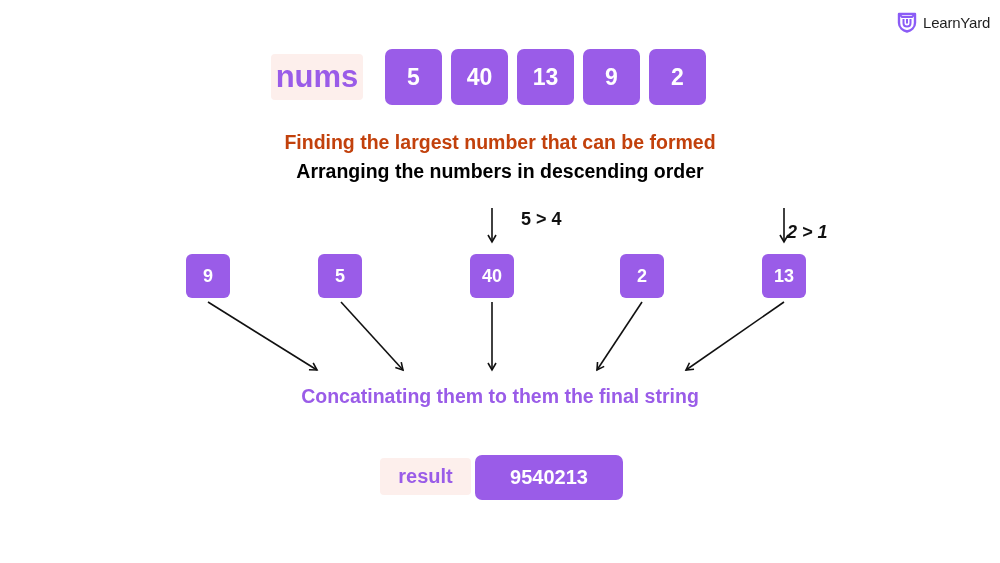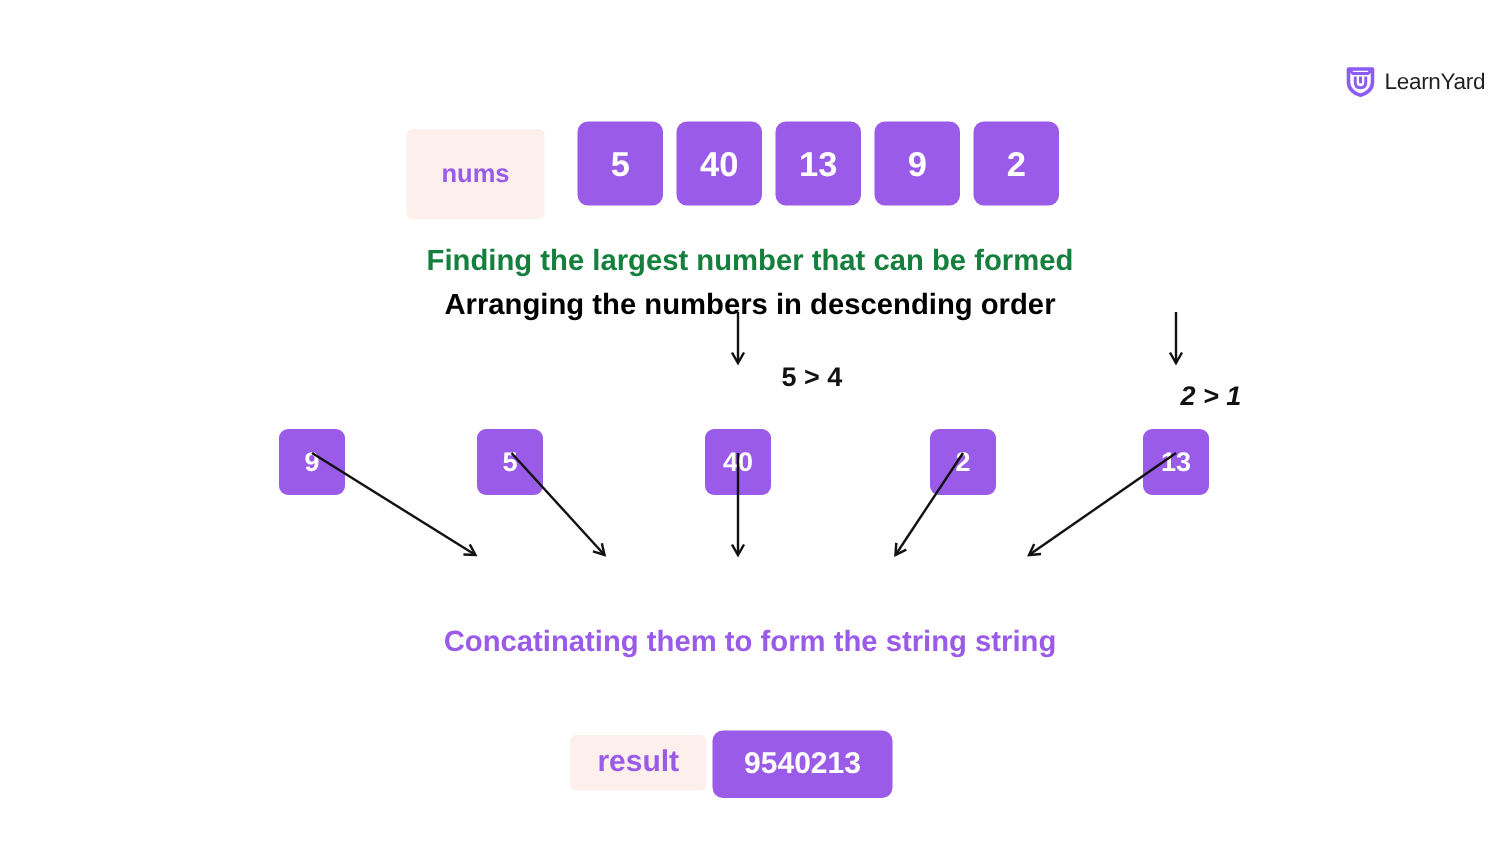--- a/index.html
+++ b/index.html
@@ -1,46 +1,46 @@
 <!DOCTYPE html>
 <html><head>
   <meta charset="utf-8">
   <style>
     html, body { margin: 0; padding: 0; }
     body {
       width: 1000px; height: 563px; background: #ffffff;
       position: relative; overflow: hidden;
       font-family: "DejaVu Sans", "Liberation Sans", sans-serif;
     }
-    .abs { position: absolute; margin-top: 32px; }
+    .abs { position: absolute; }
     .logo { left: 896px; top: 11px; display: flex; align-items: center; gap: 5px; }
     .logo-text { font-family: "Liberation Sans", sans-serif; font-size: 15px; color: #1f1f1f; letter-spacing: -0.2px; }
     .label-tag {
       background: #fdefec; color: #9a5ce8; font-weight: bold;
       display: flex; align-items: center; justify-content: center;
       border-radius: 4px; font-family: "Liberation Sans", sans-serif;
     }
     .box {
       background: #9a5ce8; color: #ffffff; font-weight: bold;
       display: flex; align-items: center; justify-content: center;
       border-radius: 7px; font-family: "Liberation Sans", sans-serif;
     }
-    .nums-label { left: 271px; top: 54px; width: 92px; height: 60px; font-size: 17px; }
+    .nums-label { left: 271px; top: 54px; width: 92px; height: 46px; font-size: 31px; }
     .top-box { top: 49px; width: 57px; height: 56px; font-size: 23px; }
     .heading {
       left: 0; width: 1000px; text-align: center; font-weight: bold;
       font-family: "Liberation Sans", sans-serif; font-size: 19.5px;
     }
-    .h-orange { top: 131px; color: #15803d; }
+    .h-orange { top: 131px; color: #c2410c; }
     .h-purple { top: 160px; color: #000000; }
     .sort-box { top: 254px; width: 44px; height: 44px; font-size: 18px; border-radius: 6px; }
     .cmp { font-family: "Liberation Sans", sans-serif; font-weight: bold; font-size: 18px; color: #111; }
     .concat { top: 385px; color: #9a5ce8; }
     .result-label { left: 380px; top: 458px; width: 91px; height: 37px; font-size: 20px; }
-    .result-box { left: 475px; top: 455px; width: 120px; height: 45px; font-size: 20px; border-radius: 7px; text-align: right; }
+    .result-box { left: 475px; top: 455px; width: 148px; height: 45px; font-size: 20px; border-radius: 7px; text-align: right; }
     svg.arrows { position: absolute; left: 0; top: 0; }
   </style>
 </head>
 <body>
 
 <div class="abs logo">
   <svg width="22" height="22" viewBox="0 0 22 22">
     <path d="M3 3 H19 V12 C19 16.5 15 19.5 11 20.5 C7 19.5 3 16.5 3 12 Z" fill="none" stroke="#8b5cf6" stroke-width="2.4" stroke-linejoin="round"></path>
     <path d="M3 3 L6 6 H16 L19 3" fill="none" stroke="#8b5cf6" stroke-width="2"></path>
     <path d="M7.5 8 V12 C7.5 14.5 9 15.5 11 15.5 C13 15.5 14.5 14.5 14.5 12 V8" fill="none" stroke="#8b5cf6" stroke-width="2"></path>
@@ -78,16 +78,16 @@
   <line x1="492" y1="208" x2="492" y2="242" stroke="#111" stroke-width="1.6" marker-end="url(#ah)"></line>
   <line x1="784" y1="208" x2="784" y2="242" stroke="#111" stroke-width="1.6" marker-end="url(#ah)"></line>
 
   <line x1="208" y1="302" x2="317" y2="370" stroke="#111" stroke-width="1.6" marker-end="url(#ah)"></line>
   <line x1="341" y1="302" x2="403" y2="370" stroke="#111" stroke-width="1.6" marker-end="url(#ah)"></line>
   <line x1="492" y1="302" x2="492" y2="370" stroke="#111" stroke-width="1.6" marker-end="url(#ah)"></line>
   <line x1="642" y1="302" x2="597" y2="370" stroke="#111" stroke-width="1.6" marker-end="url(#ah)"></line>
   <line x1="784" y1="302" x2="686" y2="370" stroke="#111" stroke-width="1.6" marker-end="url(#ah)"></line>
 </svg>
 
-<div class="abs heading concat">Concatinating them to form the string string</div>
+<div class="abs heading concat">Concatinating them to them the final string</div>
 
 <div class="abs label-tag result-label">result</div>
 <div class="abs box result-box">9540213</div>
 
 </body></html>

